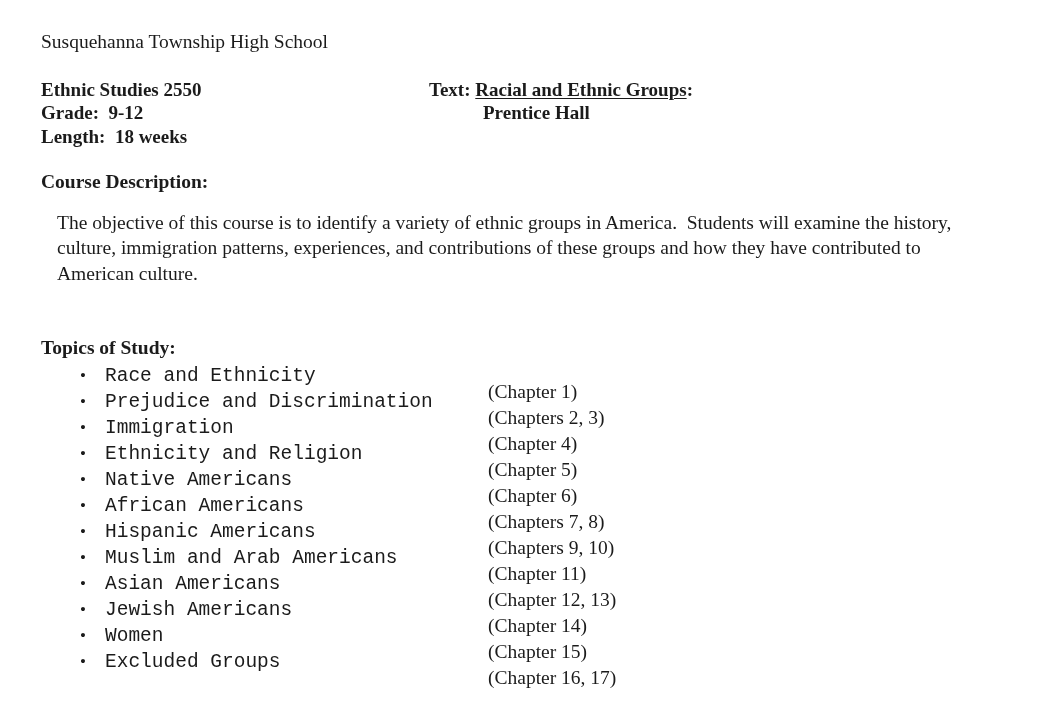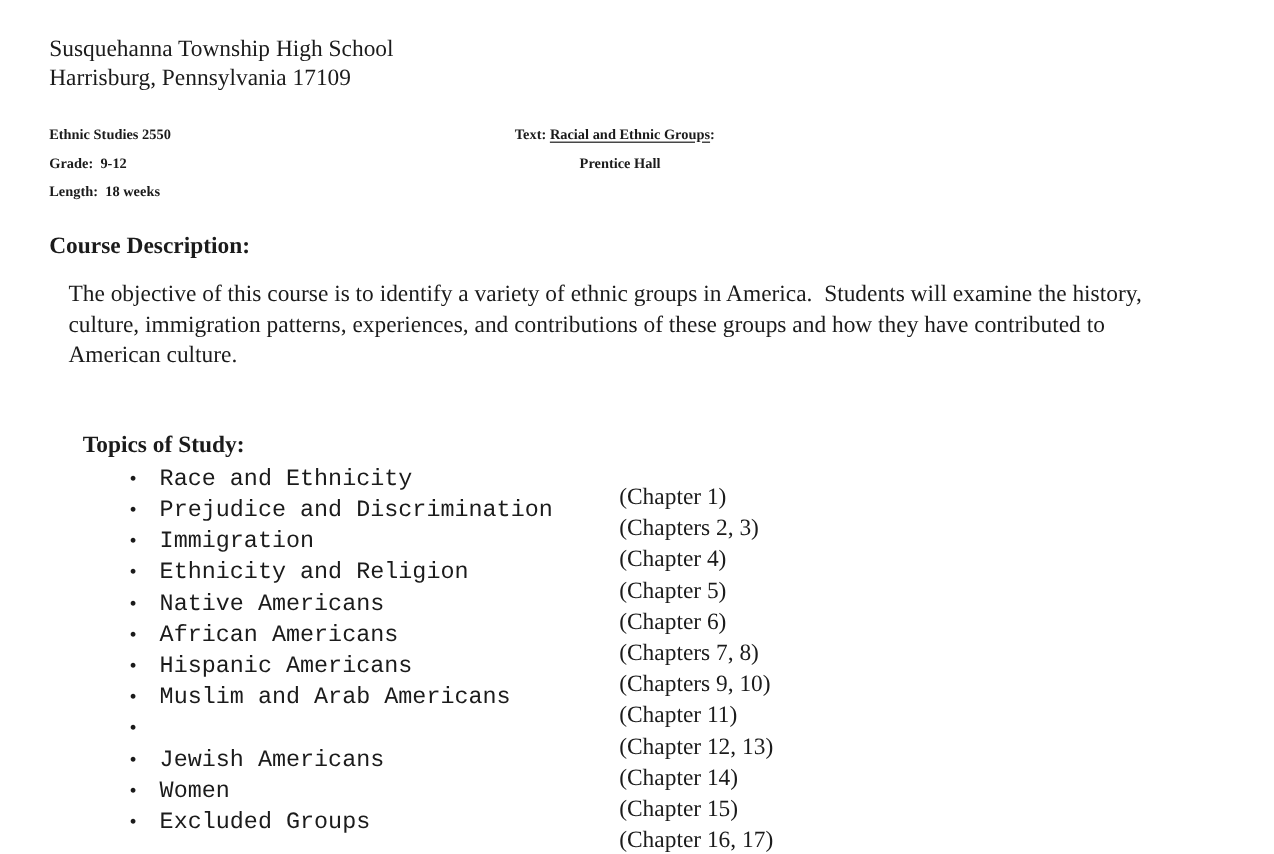--- a/index.html
+++ b/index.html
@@ -33,21 +33,21 @@
   }
   .school-header div {
     white-space: pre;
   }
 
   
   .course-meta {
     margin-top: 24px;
     position: relative;
     font-weight: bold;
-    font-size: 12px;
+    font-size: 19px;
     line-height: 23.5px;
   }
   .meta-left div,
   .meta-right div {
     white-space: pre;
   }
   .meta-right {
     position: absolute;
     left: 388px;
     top: 0;
@@ -76,21 +76,20 @@
     line-height: 25.5px;
     width: 922px;
     margin: 16px;
     text-align: left;
     white-space: pre-wrap;
   }
 
   
   .topics-block {
     margin-top: 50px;
-    margin-left: 28px;
   }
   .topics-list {
     list-style: none;
     margin: 3px 0 0 0;
     padding: 0;
   }
   .topic-row {
     position: relative;
     height: 26px;
     line-height: 26px;
@@ -121,21 +120,20 @@
     white-space: pre;
   }
 </style>
 </head>
 <body style="background: rgb(255, 255, 255); color: rgb(27, 27, 27);">
 
 <div class="page">
 
   <div class="school-header">
     <div>Susquehanna Township High School</div>
-    <div>Harrisburg, Pennsylvania 17109</div>
   </div>
 
   <div class="course-meta">
     <div class="meta-left">
       <div>Ethnic Studies 2550</div>
       <div>Grade:  9-12</div>
       <div>Length:  18 weeks</div>
     </div>
     <div class="meta-right">
       <div><span>Text: </span><span class="underline-title">Racial and Ethnic Groups</span><span>:</span></div>
@@ -186,20 +184,21 @@
           <span class="topic-name">Hispanic Americans</span>
           <span class="topic-chapter">(Chapters 9, 10)</span>
         </li>
         <li class="topic-row">
           <span class="topic-bullet">•</span>
           <span class="topic-name">Muslim and Arab Americans</span>
           <span class="topic-chapter">(Chapter 11)</span>
         </li>
         <li class="topic-row">
           <span class="topic-bullet">•</span>
+          <span class="topic-name">Asian Americans</span>
           <span class="topic-chapter">(Chapter 12, 13)</span>
         </li>
         <li class="topic-row">
           <span class="topic-bullet">•</span>
           <span class="topic-name">Jewish Americans</span>
           <span class="topic-chapter">(Chapter 14)</span>
         </li>
         <li class="topic-row">
           <span class="topic-bullet">•</span>
           <span class="topic-name">Women</span>

